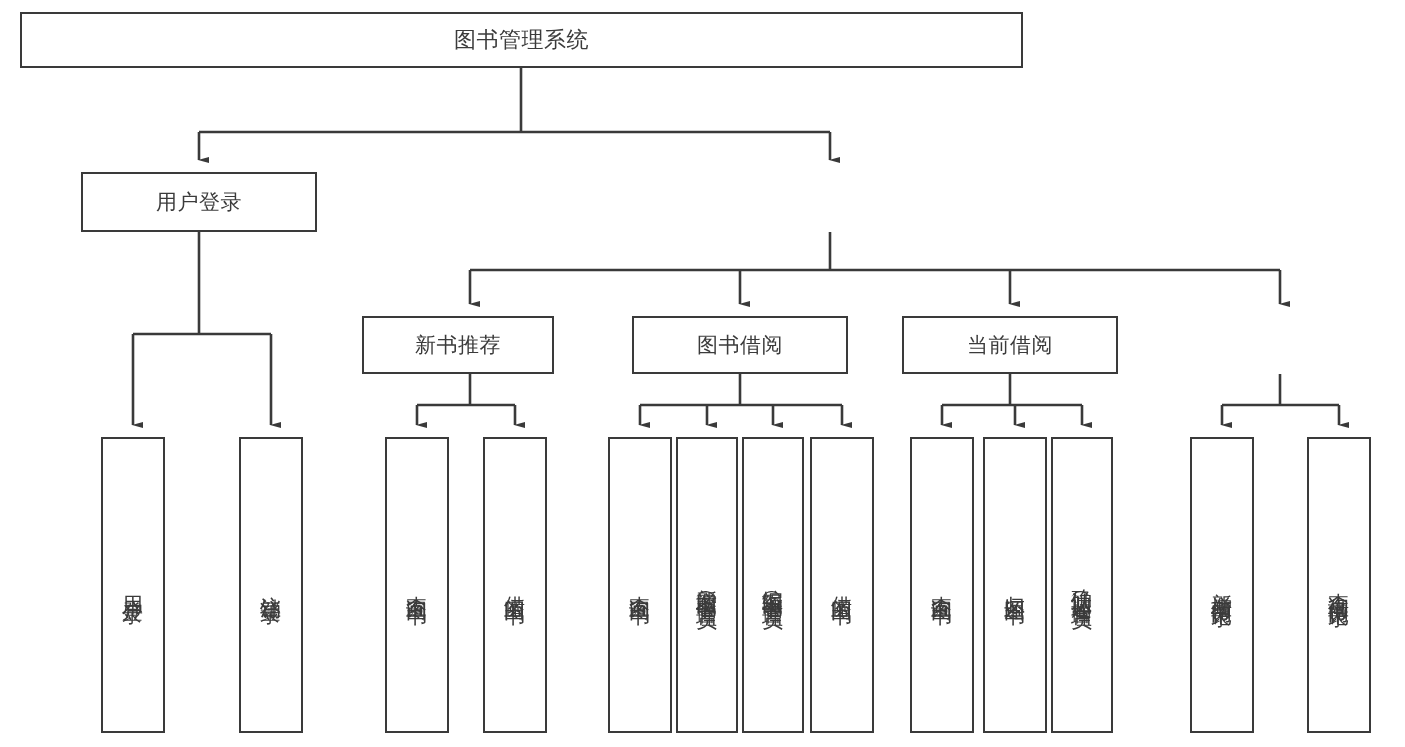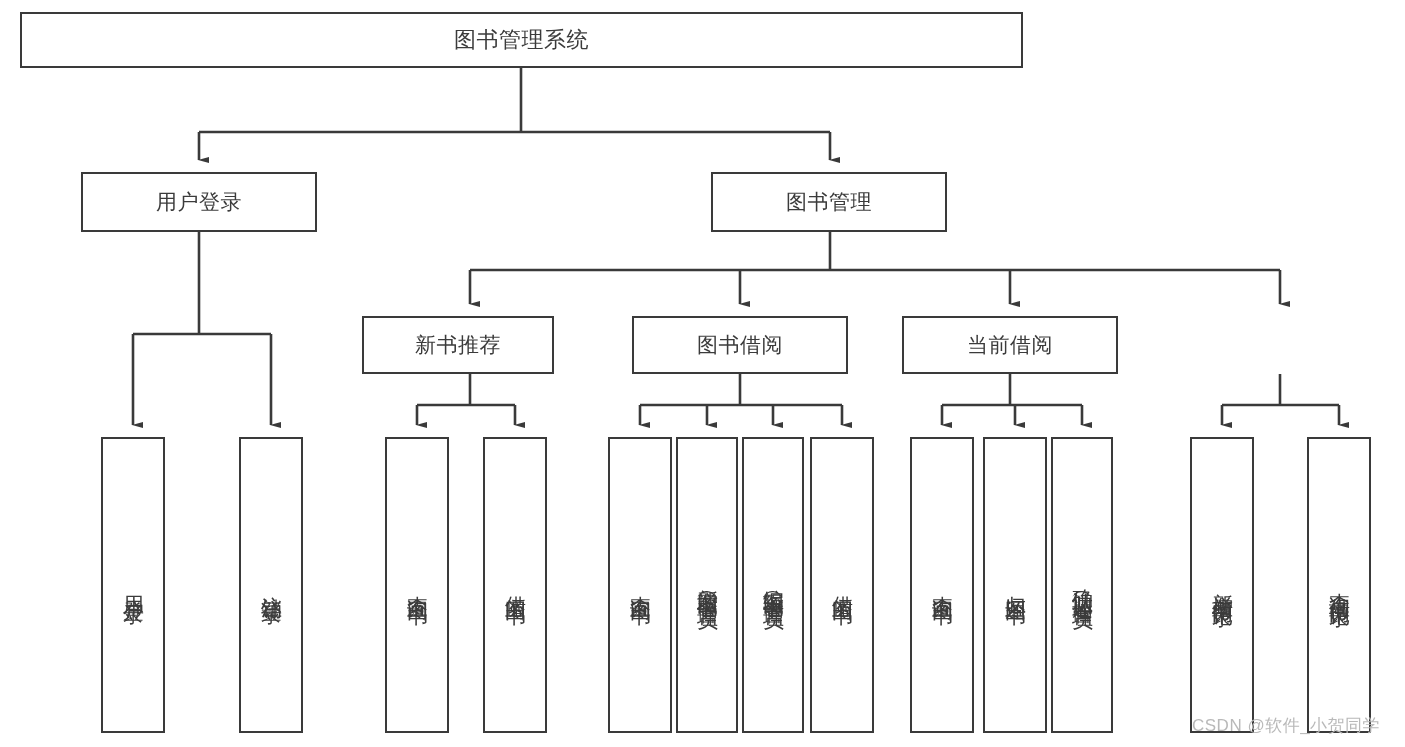--- a/index.html
+++ b/index.html
@@ -34,21 +34,20 @@
     align-items: center;
     justify-content: center;
     color: #3b3b3b;
   }
   .node .label {
     font-size: 21px;
     line-height: 1.15;
     letter-spacing: 0.5px;
     white-space: nowrap;
     color: #3b3b3b;
-    font-family: Liberation Serif, serif;
   }
   .node.leaf {
     align-items: center;
     justify-content: center;
   }
   .node.leaf .label {
     writing-mode: vertical-rl;
     text-orientation: upright;
     font-size: 21px;
     letter-spacing: 3px;
@@ -119,23 +118,20 @@
     </g>
   </svg>
 
   <div class="node root" style="left:20px;top:12px;width:1003px;height:56px;">
     <span class="label">图书管理系统</span>
   </div>
 
   <div class="node" style="left:81px;top:172px;width:236px;height:60px;">
     <span class="label">用户登录</span>
   </div>
-  <div class="node" style="left:711px;top:172px;width:236px;height:60px;">
-    <span class="label">图书管理</span>
-  </div>
 
   <div class="node" style="left:362px;top:316px;width:192px;height:58px;">
     <span class="label">新书推荐</span>
   </div>
   <div class="node" style="left:902px;top:316px;width:216px;height:58px;">
     <span class="label">当前借阅</span>
   </div>
   <div class="node" style="left:632px;top:316px;width:216px;height:58px;">
     <span class="label">图书借阅</span>
   </div>
@@ -177,15 +173,14 @@
     <span class="label">确认归还（管理员）</span>
   </div>
 
   <div class="node leaf" style="left:1190px;top:437px;width:64px;height:296px;">
     <span class="label">新增借阅记录</span>
   </div>
   <div class="node leaf" style="left:1307px;top:437px;width:64px;height:296px;">
     <span class="label">查询借阅记录</span>
   </div>
 
-  <div class="watermark" style="left:1192px;top:714px;">CSDN @软件_小贺同学</div>
 
 </div>
 
 </body></html>

